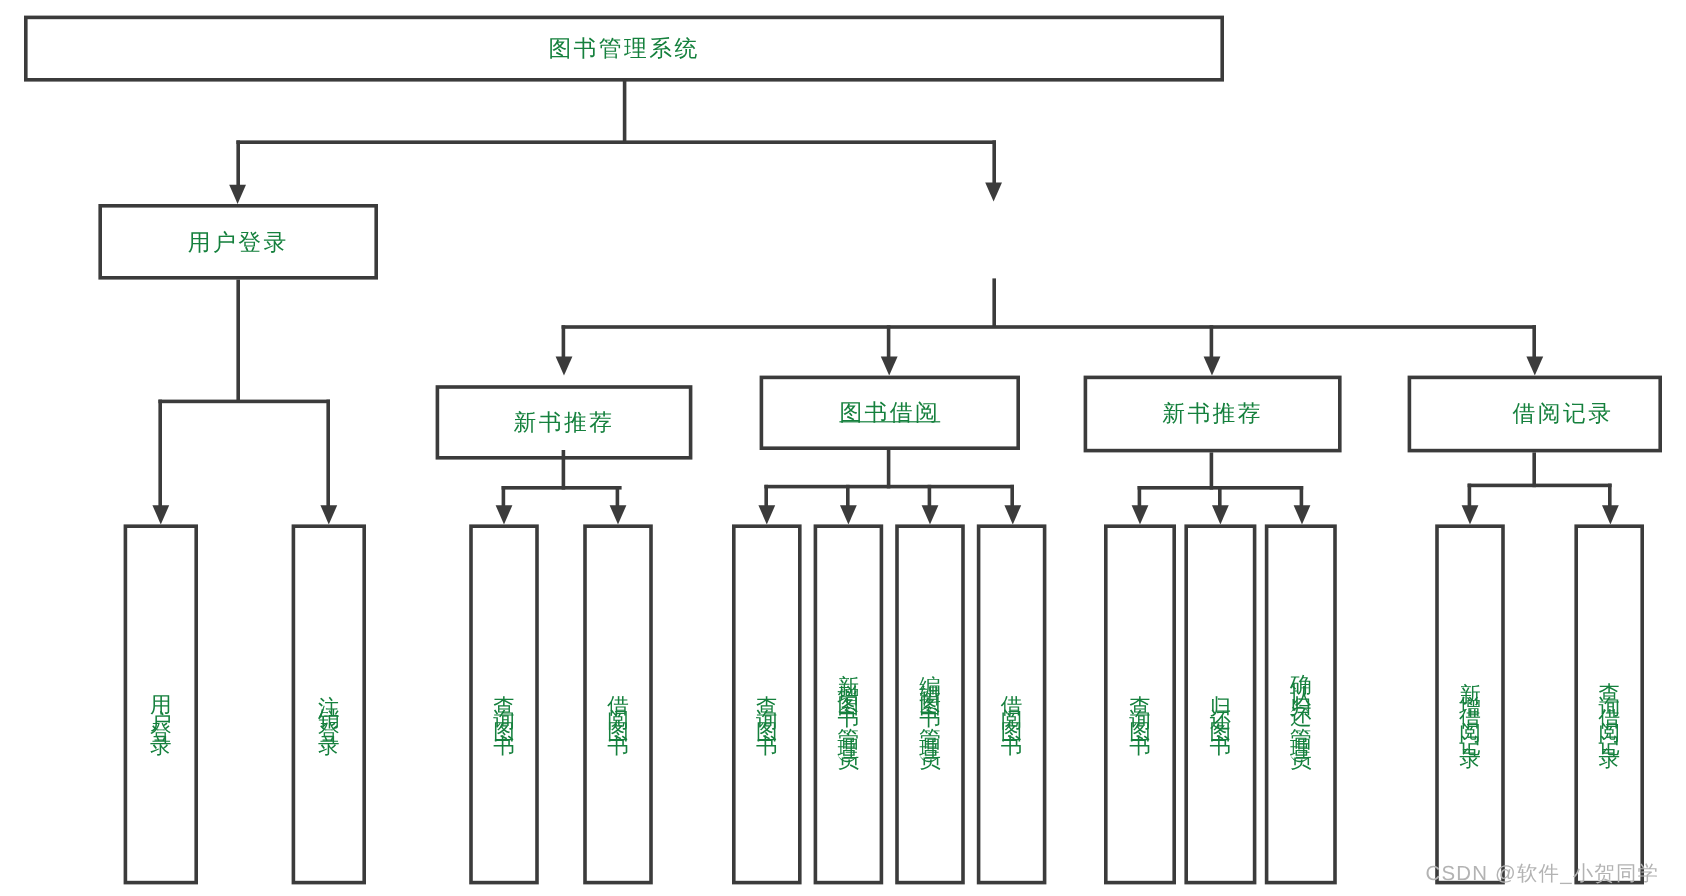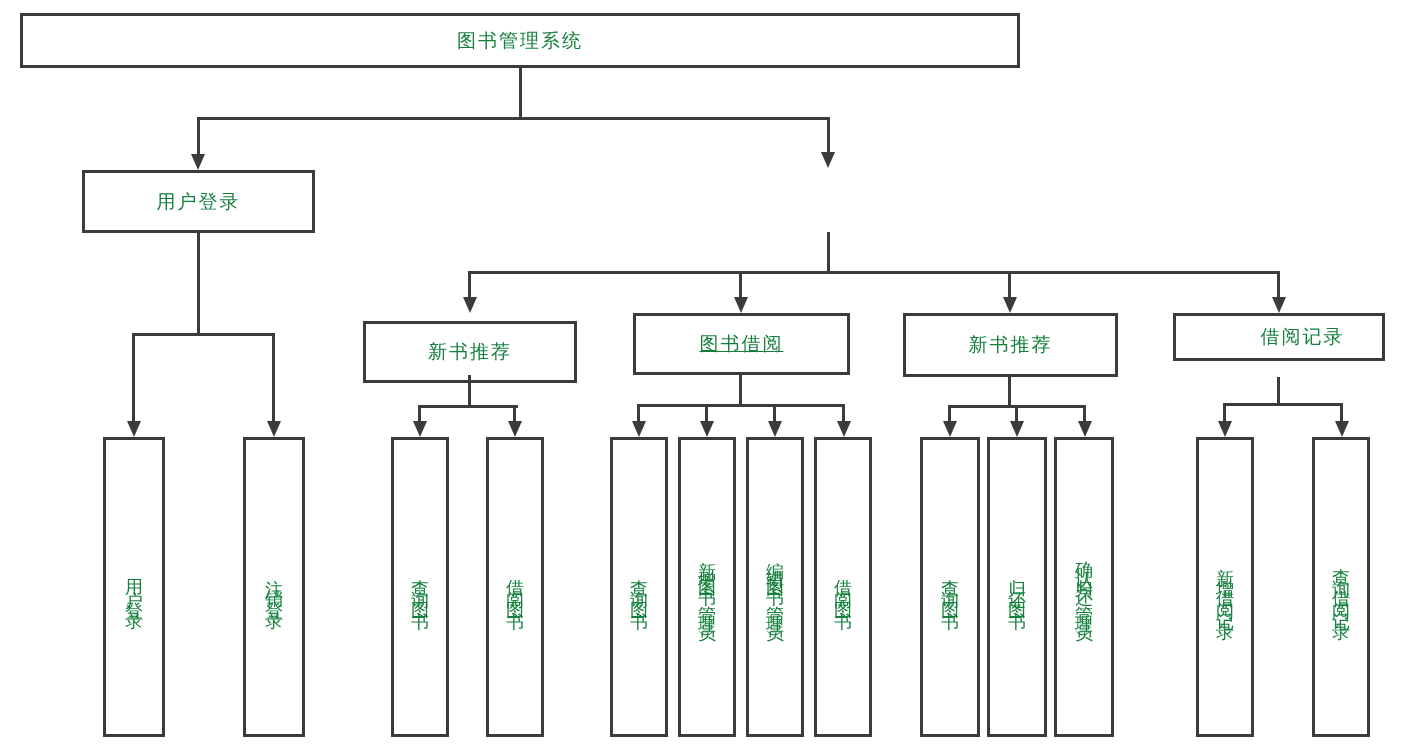--- a/index.html
+++ b/index.html
@@ -68,21 +68,21 @@
 
   <div class="box" style="left:363px;top:321px;width:214px;height:62px;">
     <span class="hlabel">新书推荐</span>
   </div>
   <div class="box" style="left:633px;top:313px;width:217px;height:62px;text-decoration:underline;">
     <span class="hlabel">图书借阅</span>
   </div>
   <div class="box" style="left:903px;top:313px;width:215px;height:64px;">
     <span class="hlabel">新书推荐</span>
   </div>
-  <div class="box" style="left:1173px;top:313px;width:212px;height:48px;padding-left:47px;">
+  <div class="box" style="left:1173px;top:313px;width:212px;height:64px;padding-left:47px;">
     <span class="hlabel">借阅记录</span>
   </div>
 
   <div class="line" style="left:468px;top:375px;width:3px;height:33px;"></div>
   <div class="line" style="left:418px;top:405px;width:100px;height:3px;"></div>
   <div class="line" style="left:418px;top:405px;width:3px;height:20px;"></div>
   <div class="arrow" style="left:413px;top:421px;"></div>
   <div class="line" style="left:513px;top:405px;width:3px;height:20px;"></div>
   <div class="arrow" style="left:508px;top:421px;"></div>
 
@@ -150,14 +150,15 @@
     <span class="vlabel" style="letter-spacing:9px;">确认归还（管理员）</span>
   </div>
 
   <div class="box" style="left:1196px;top:437px;width:58px;height:300px;">
     <span class="vlabel">新增借阅记录</span>
   </div>
   <div class="box" style="left:1312px;top:437px;width:58px;height:300px;">
     <span class="vlabel">查询借阅记录</span>
   </div>
 
+  <div class="watermark">CSDN @软件_小贺同学</div>
 
 </div>
 
 </body></html>

